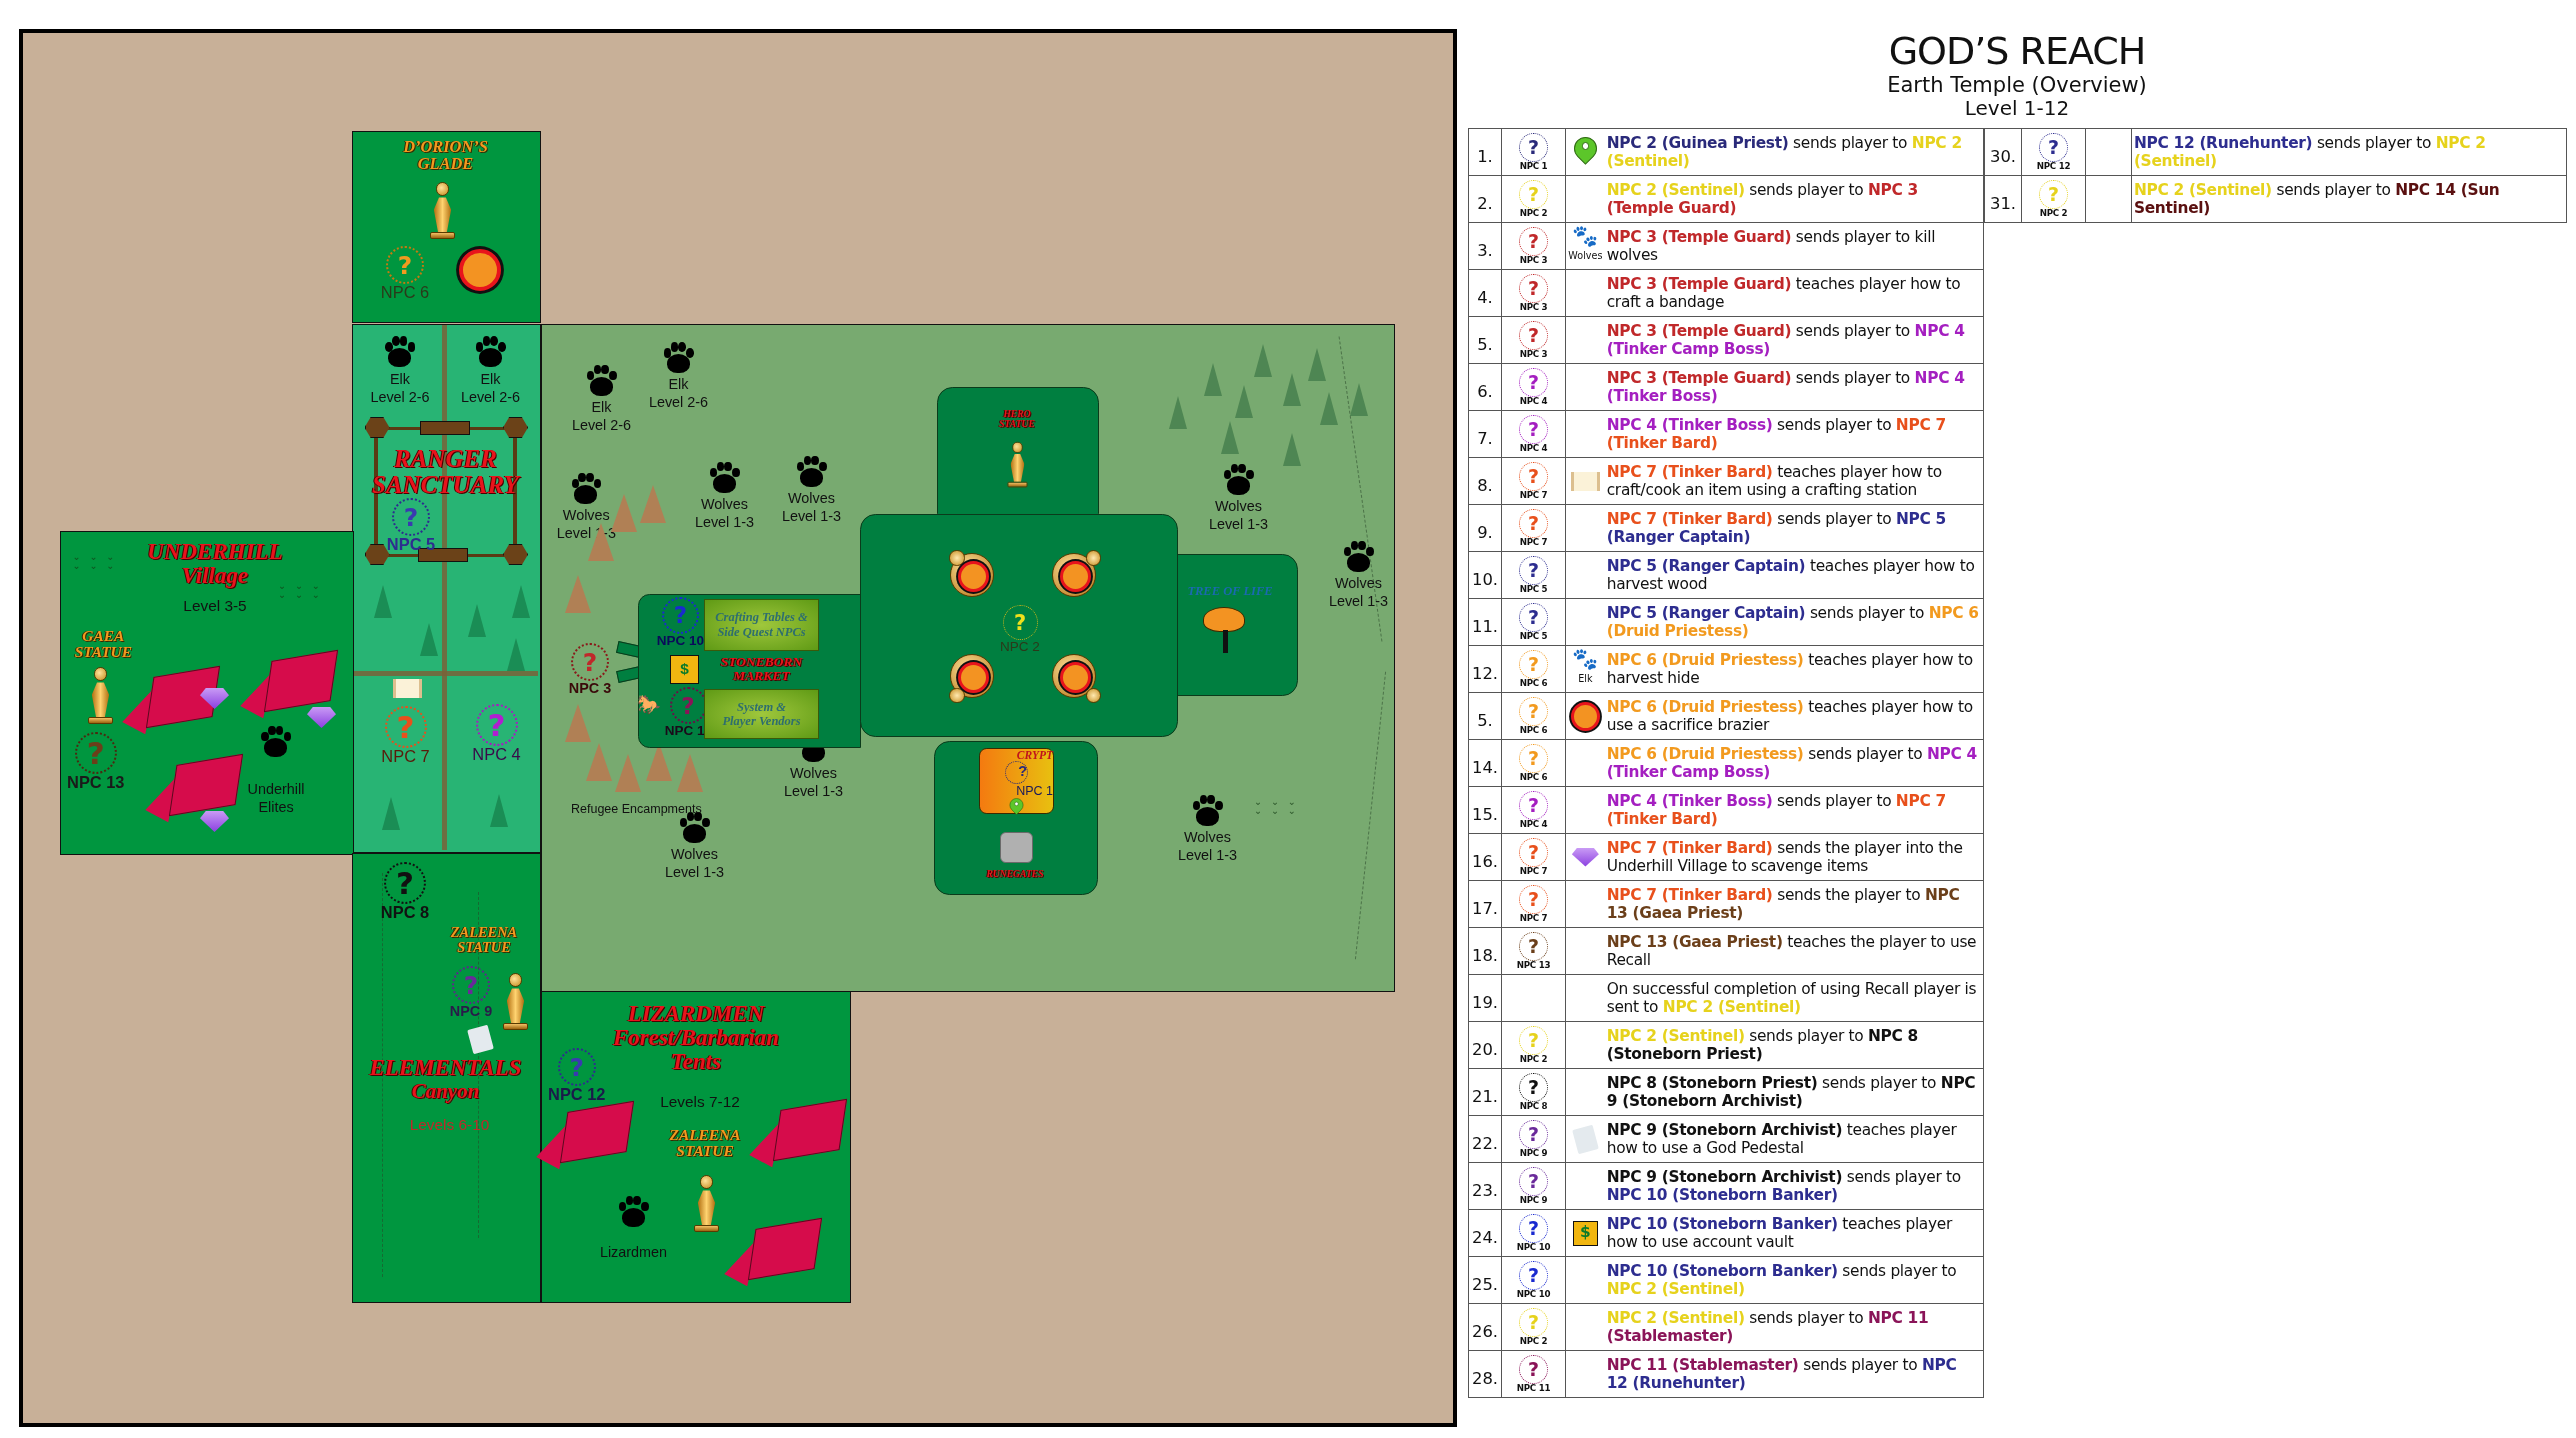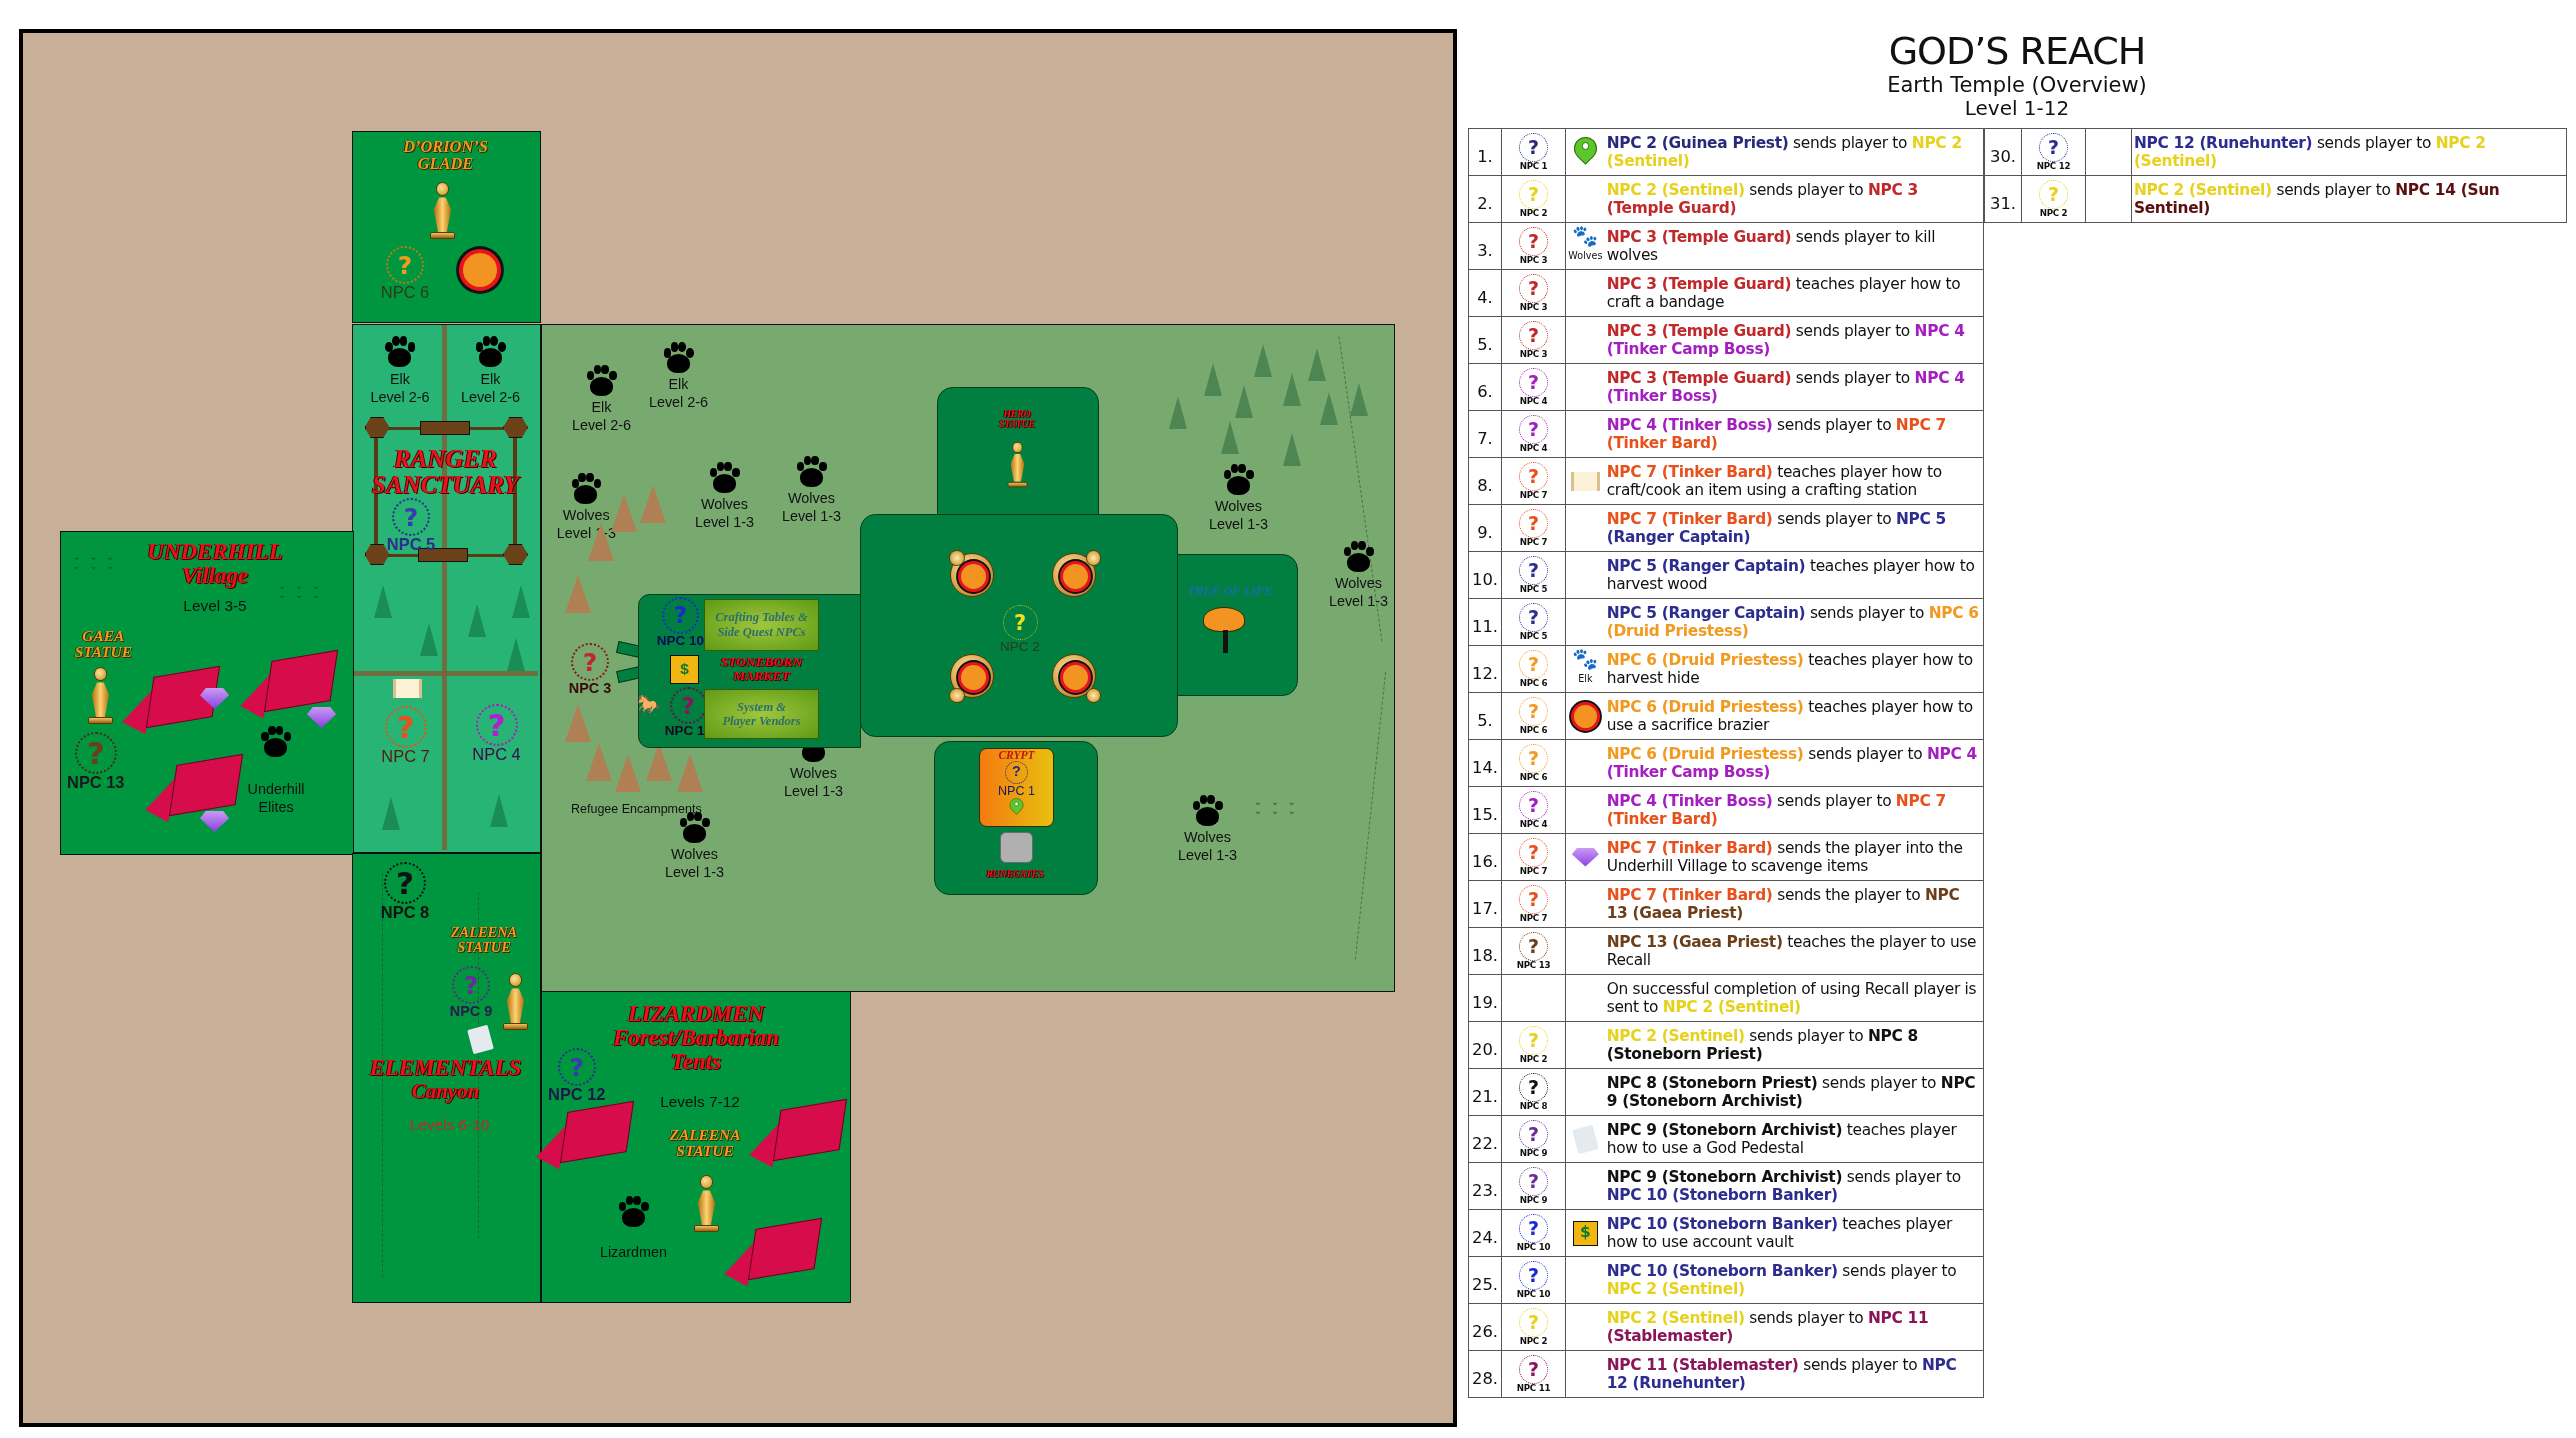--- a/index.html
+++ b/index.html
@@ -486,21 +486,21 @@
             <div class="bs"></div>
           </div>
         </div>
     </div>
     <div class="z-plaza abs" style="left:616px;top:229px;width:140px;height:142px;">
       <div class="abs" style="left:13.5px;top:29px;width:115px;text-align:center;font-family:'Liberation Serif',serif;font-style:italic;font-weight:bold;color:#1a6ab0;font-size:12.5px;">TREE OF LIFE</div>
       <div class="abs" style="left:44px;top:52px;width:42px;height:25px;background:#f39322;border:1.9px solid #3a2a00;border-radius:50% 50% 40% 40%;"></div>
       <div class="abs" style="left:64px;top:75px;width:4.8px;height:23px;background:#111;"></div>
     </div>
     <div class="z-plaza abs" style="left:392px;top:416px;width:164px;height:154px;">
-      <div class="abs" style="left:44px;top:5.8px;width:75px;height:79px;background:linear-gradient(90deg,#f47a10,#e8c010);border:1.4px solid #3a2a00;border-radius:7.7px;text-align:center;">
+      <div class="abs" style="left:44px;top:5.8px;width:75px;height:66px;background:linear-gradient(90deg,#f47a10,#e8c010);border:1.4px solid #3a2a00;border-radius:7.7px;text-align:right;">
         <div style="font-family:'Liberation Serif',serif;font-style:italic;font-weight:bold;color:#c0141c;font-size:11.5px;">CRYPT</div>
         <div class="gear" style="margin:0 auto;width:23px;height:23px;border-radius:50%;border:1.9px dotted #2a2a7a;color:#2a2a7a;font-weight:bold;font-size:14.4px;line-height:19px;">?</div>
         <div style="color:#1a1a5a;font-size:12.5px;">NPC 1</div>
         <div class="pin" style="transform:scale(0.6);margin-top:-5.8px;">
             <div class="pb"></div>
             <div class="ph"></div>
           </div>
       </div>
       <div class="abs" style="left:65px;top:90px;width:33px;height:31px;background:#b0b0b0;border:1.9px solid #6a6a6a;border-radius:5.8px;"></div>
       <div class="title-red abs" style="left:0;top:127px;width:160px;font-size:9.6px;">RUNEGATES</div>

